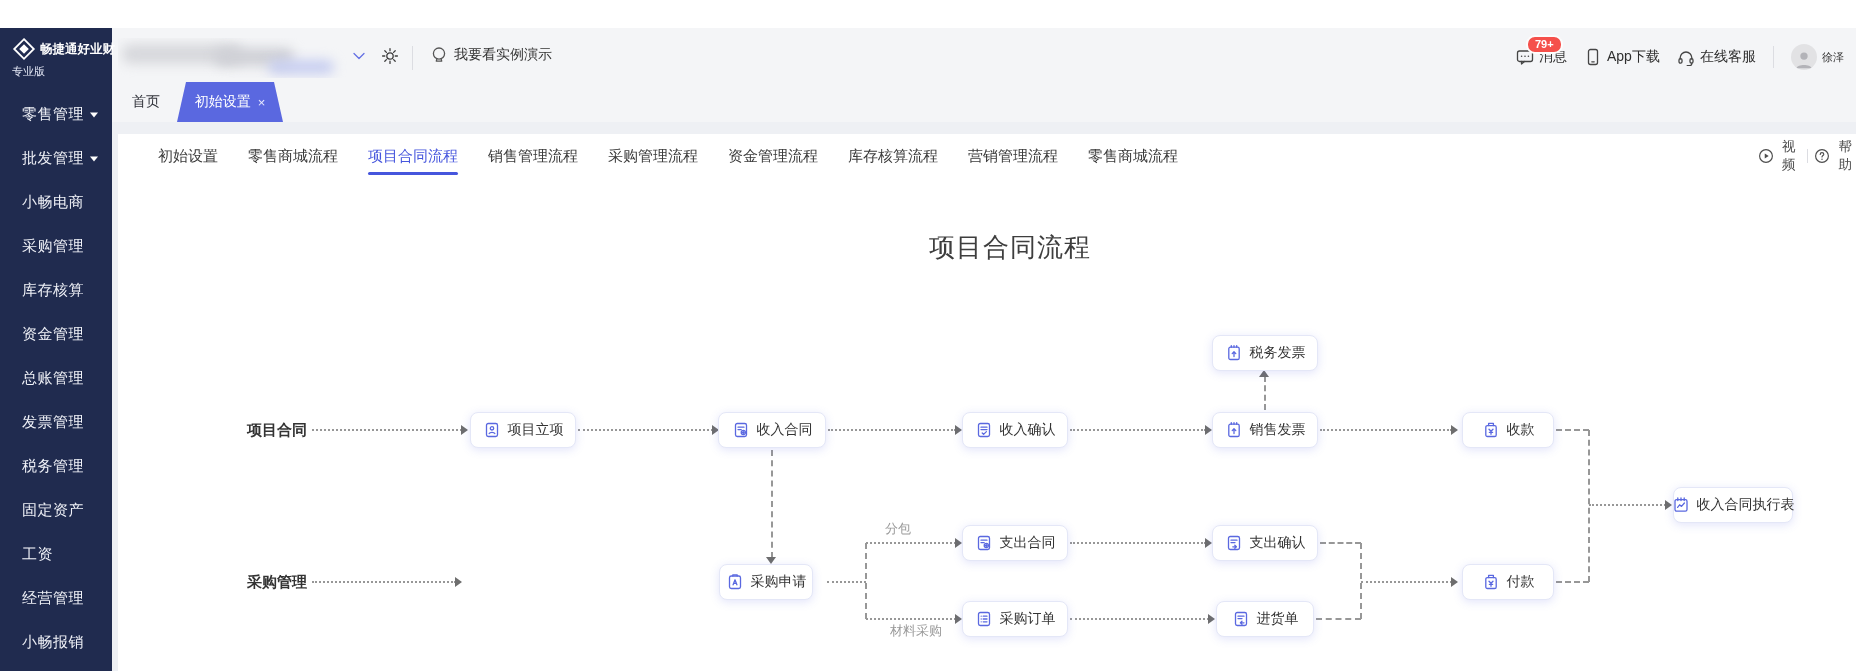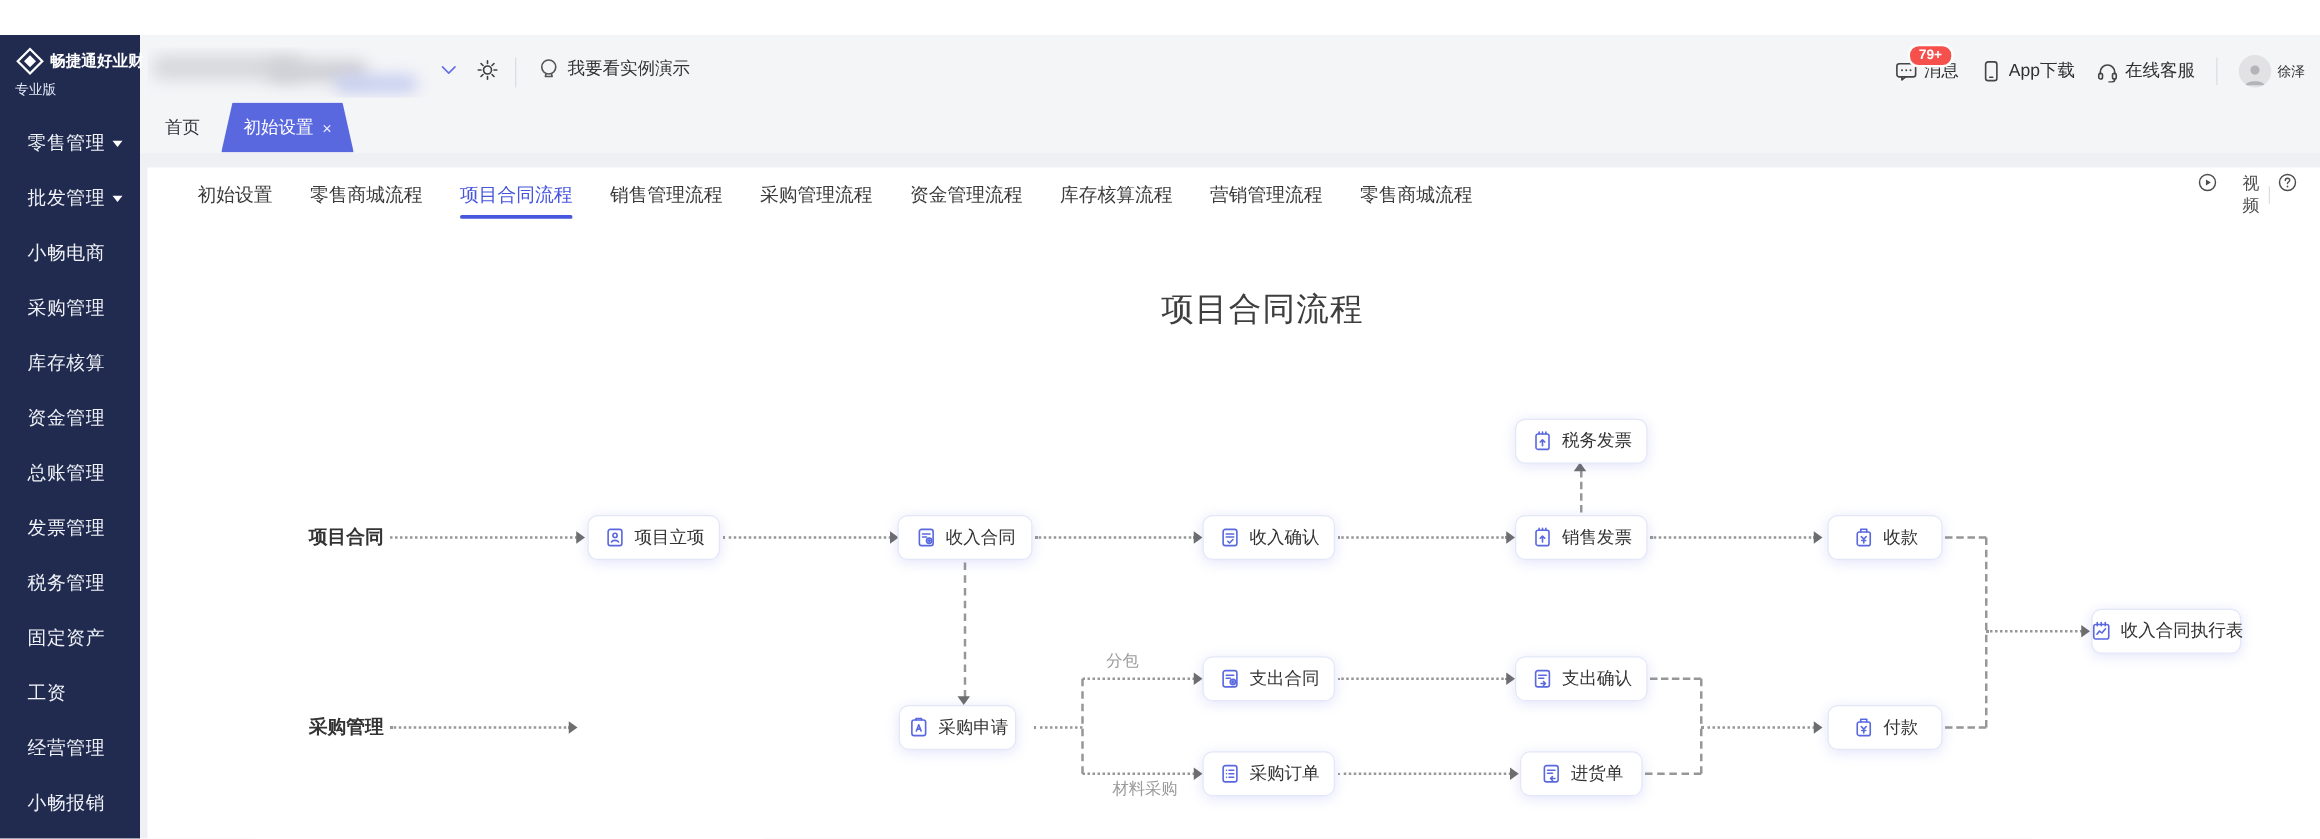--- a/index.html
+++ b/index.html
@@ -46,21 +46,21 @@
   .tab-home{left:120px;top:82px;width:52px;height:40px;display:flex;align-items:center;justify-content:center;font-size:14px;color:#30323a;cursor:pointer;}
   .tab-active{left:177px;top:82px;width:106px;height:40px;background:var(--accent);color:#fff;font-size:14px;display:flex;align-items:center;justify-content:center;gap:7px;clip-path:polygon(9px 0,calc(100% - 9px) 0,100% 100%,0 100%);cursor:pointer;}
   .tab-close{font-size:13px;color:#e8eaff;cursor:pointer;}
 
   
   .subtabs{left:158px;top:134px;height:44px;display:flex;align-items:center;gap:30px;}
   .subtab{font-size:15px;color:#3a3a3a;cursor:pointer;position:relative;height:44px;display:flex;align-items:center;white-space:nowrap;}
   .subtab.active{color:var(--accent-deep);}
   .subtab.active::after{content:"";position:absolute;left:0;right:0;bottom:3px;height:3px;border-radius:2px;background:var(--accent-deep);}
   .panel-utils{left:1758px;top:134px;height:44px;display:flex;align-items:center;gap:7px;font-size:13.5px;color:#4d4d4d;}
-  .putil{display:flex;align-items:flex-start;gap:20px;cursor:pointer;}
+  .putil{display:flex;align-items:center;gap:8px;cursor:pointer;}
   .putil .hicon{color:#4d4d4d;}
 
   
   .flow-title{top:230px;left:1010px;transform:translateX(-50%);font-size:26px;color:#3e3e3e;font-weight:500;letter-spacing:1px;white-space:nowrap;}
   .rowlabel{transform:translate(-50%,-50%);font-size:15px;font-weight:bold;color:#333;white-space:nowrap;}
   .branchlabel{transform:translateX(-50%);font-size:13px;color:#9a9a9a;white-space:nowrap;}
   .hline{height:0;border-top:2px dotted var(--edge);}
   .hline.dashed{border-top-style:dashed;}
   .vline{width:0;border-left:2px dashed var(--edge);}
   .ar{width:0;height:0;border:5px solid transparent;}

